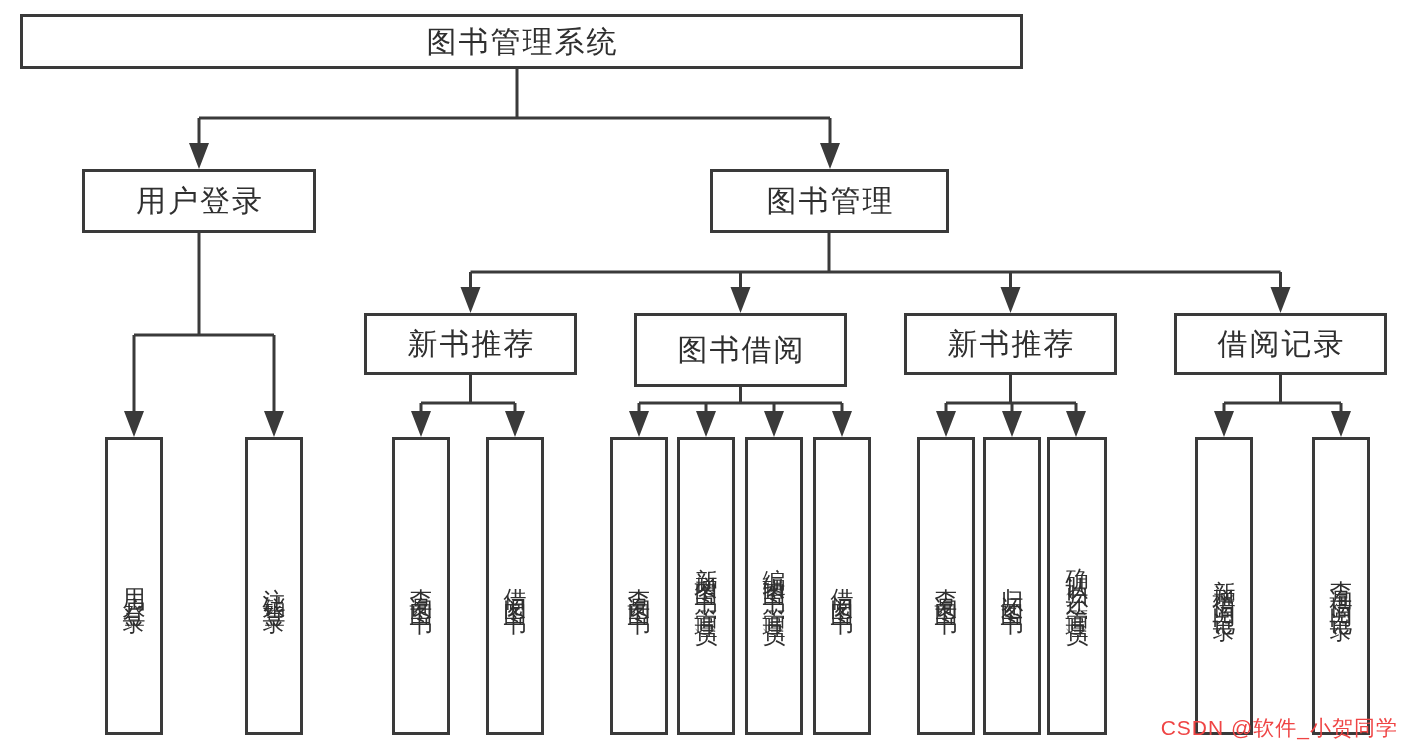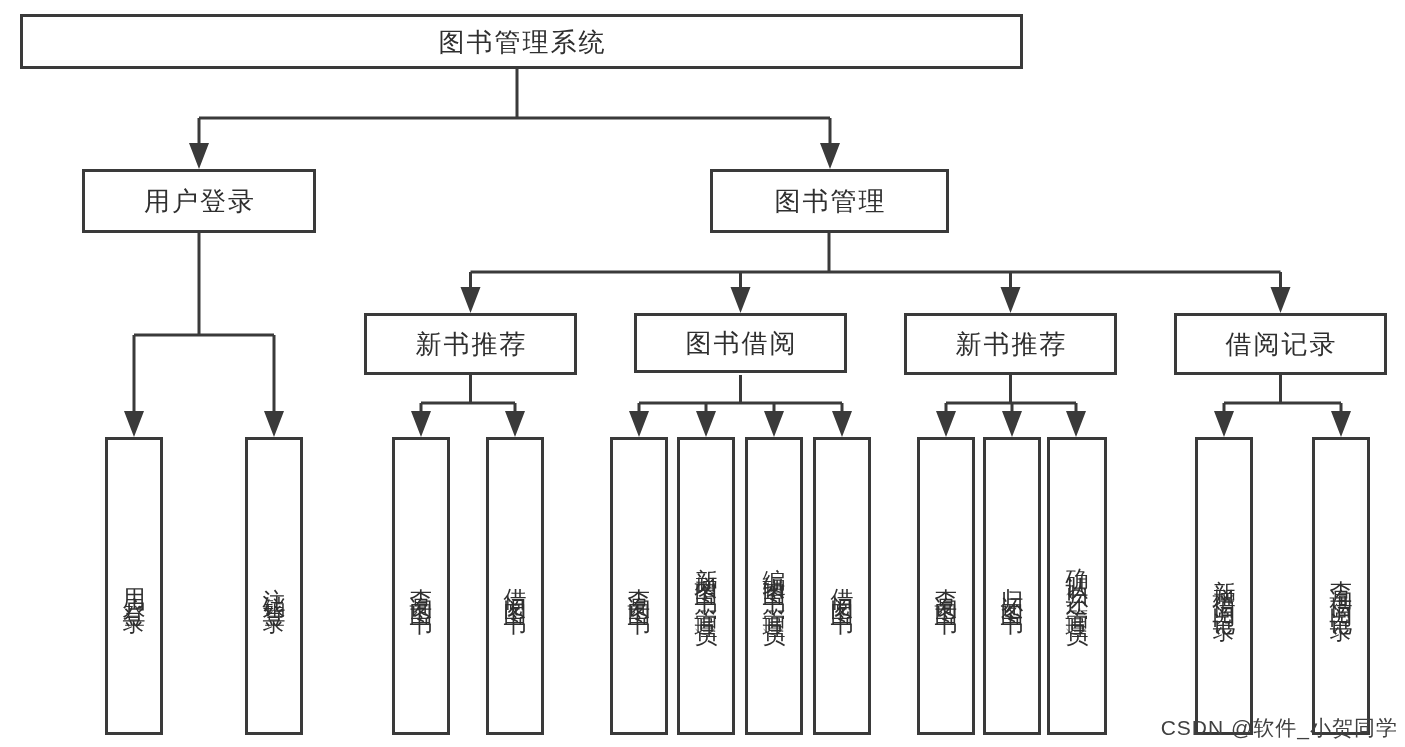--- a/index.html
+++ b/index.html
@@ -7,31 +7,31 @@
     position:relative;width:1405px;height:747px;background:#ffffff;
     font-family:"Liberation Sans","DejaVu Sans",sans-serif;overflow:hidden;
   }
   svg.connectors{position:absolute;left:0;top:0;z-index:0;}
   .ln{stroke:#3a3a3a;stroke-width:3;fill:none;}
   .ah{fill:#3a3a3a;stroke:none;}
   .node{
     position:absolute;box-sizing:border-box;background:#ffffff;
     border:3px solid #3a3a3a;color:#2f2f2f;z-index:1;
     display:flex;align-items:center;justify-content:center;
-    font-size:26px;letter-spacing:2px;line-height:1;
+    font-size:30px;letter-spacing:2px;line-height:1;
   }
   .node .hl{padding-left:2px;white-space:nowrap;}
   .vnode{font-size:23px;letter-spacing:0;}
   .vnode .vt{
     writing-mode:vertical-rl;text-orientation:mixed;
     letter-spacing:8px;line-height:1;white-space:nowrap;
   }
   .watermark{
     position:absolute;right:7px;bottom:5px;z-index:3;
-    color:#404040;font-size:21px;letter-spacing:1px;white-space:nowrap;
+    color:#ef4444;font-size:21px;letter-spacing:1px;white-space:nowrap;
   }
 </style>
 </head>
 <body>
 
 <div class="stage">
 
   <svg class="connectors" width="1405" height="747" viewBox="0 0 1405 747">
 
     <path class="ln" d="M517 68 V118 M199 118 H830 M199 118 V145 M830 118 V145"></path>
@@ -68,21 +68,21 @@
   <div class="node" style="left:82px;top:169px;width:234px;height:64px">
     <span class="hl">用户登录</span>
   </div>
   <div class="node" style="left:364px;top:313px;width:213px;height:62px">
     <span class="hl">新书推荐</span>
   </div>
 
   <div class="node" style="left:710px;top:169px;width:239px;height:64px">
     <span class="hl">图书管理</span>
   </div>
-  <div class="node" style="left:634px;top:313px;width:213px;height:60px">
+  <div class="node" style="left:634px;top:313px;width:213px;height:74px">
     <span class="hl">图书借阅</span>
   </div>
   <div class="node" style="left:904px;top:313px;width:213px;height:62px">
     <span class="hl">新书推荐</span>
   </div>
   <div class="node" style="left:1174px;top:313px;width:213px;height:62px">
     <span class="hl">借阅记录</span>
   </div>
 
   <div class="node vnode" style="left:105px;top:437px;width:58px;height:298px">

